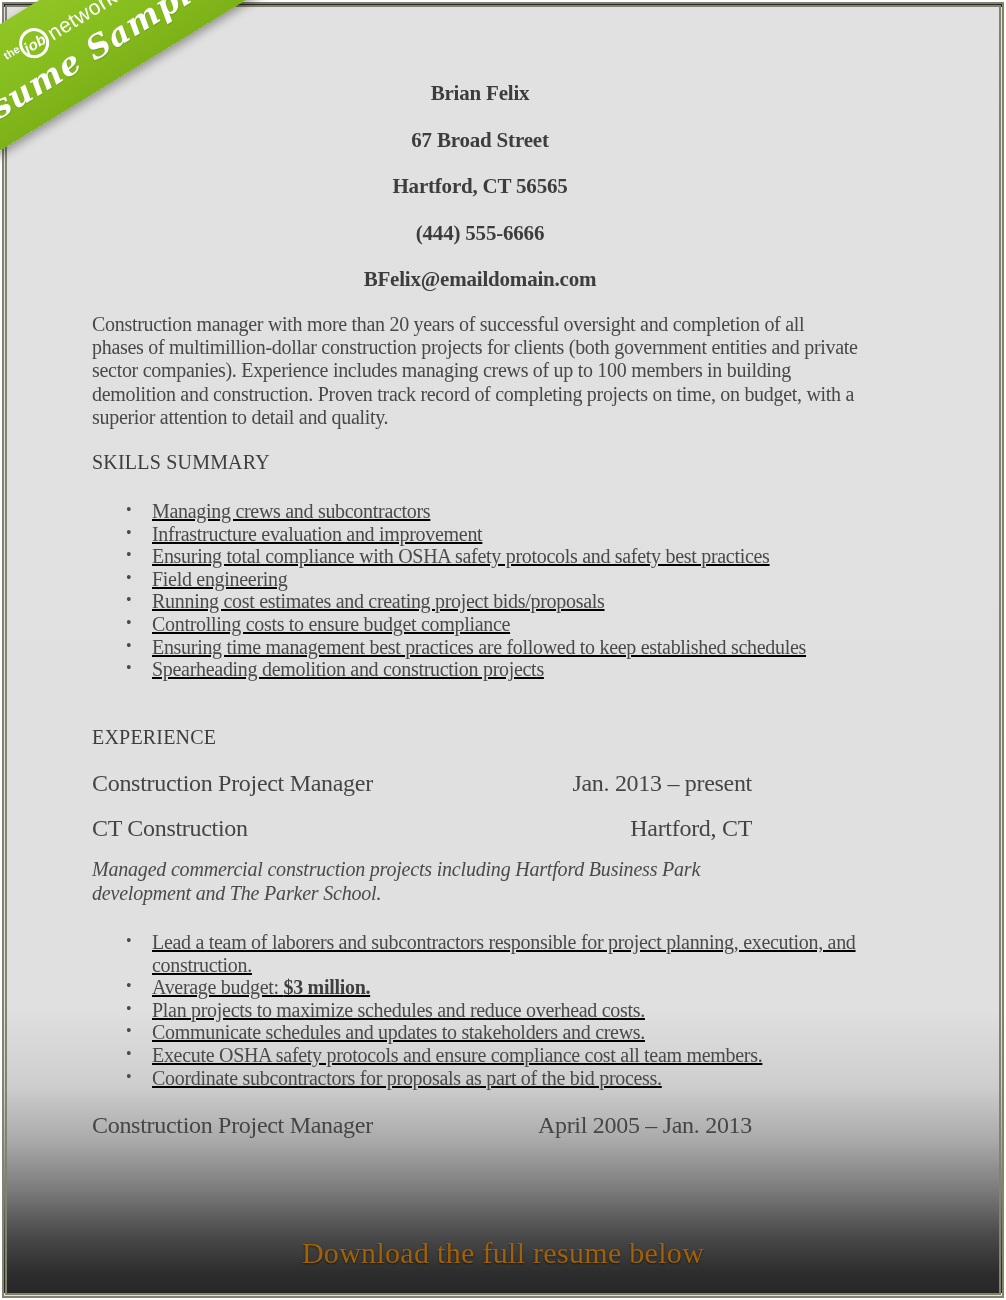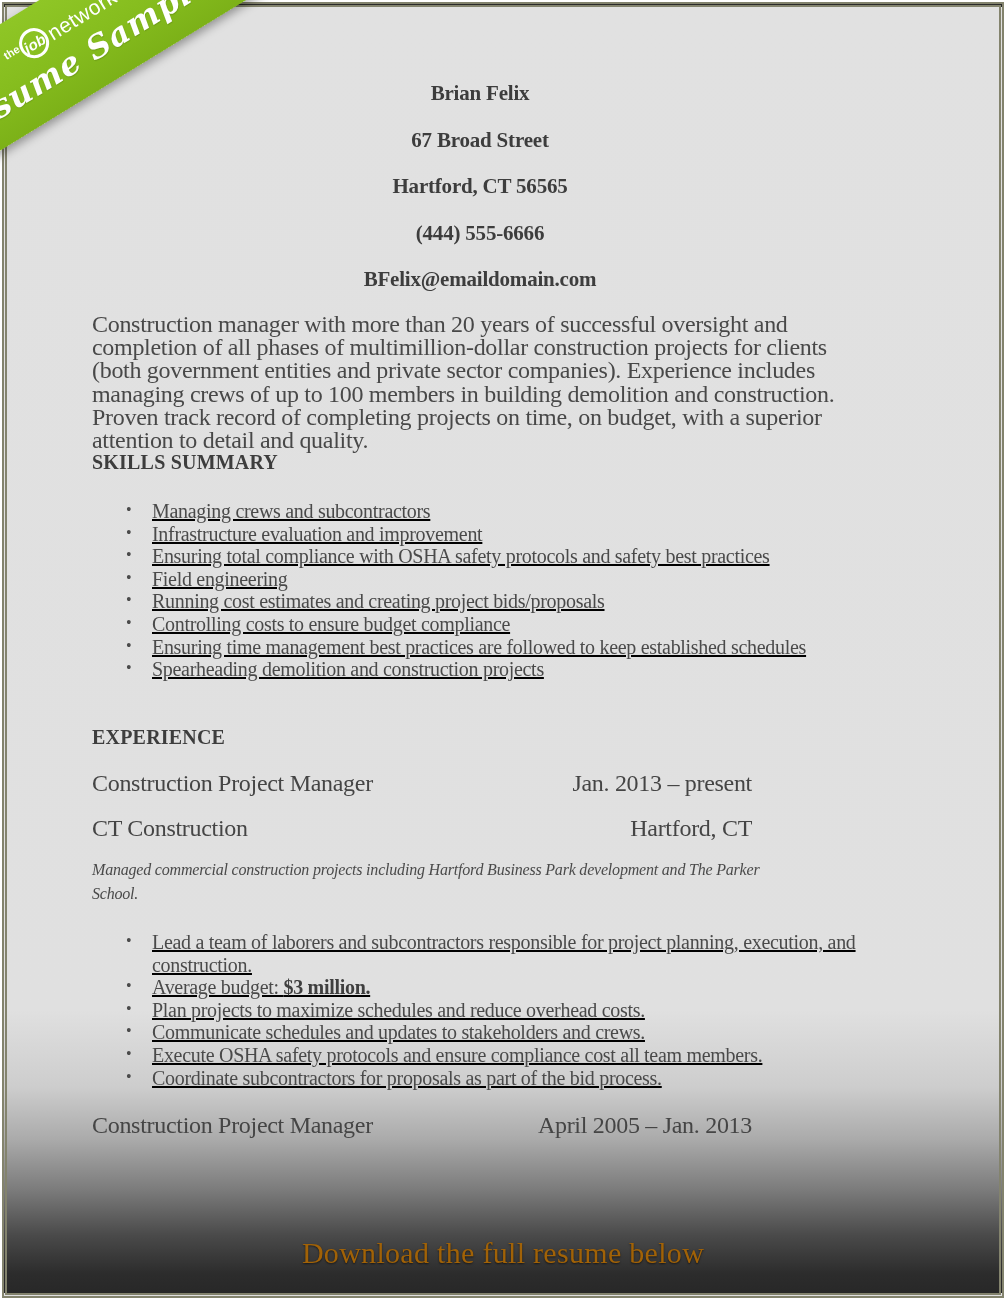--- a/index.html
+++ b/index.html
@@ -36,25 +36,25 @@
     font-family:"DejaVu Serif","Liberation Serif",serif;
     font-style:italic; font-weight:bold; font-size:32px; letter-spacing:1px;
     text-shadow:0 1px 1px rgba(0,0,0,0.15);
   }
   
   .contact { position:absolute; top:70px; left:0; width:960px; text-align:center; z-index:2; }
   .contact div { font-size:21px; font-weight:bold; color:#3d3d3d; line-height:46.5px; letter-spacing:-0.2px; }
   
   .summary {
     position:absolute; left:92px; top:313px; width:766px;
-    font-size:24px; line-height:23.2px; color:#484848; letter-spacing:-0.3px;
+    font-size:20px; line-height:23.2px; color:#484848; letter-spacing:-0.3px;
     text-align:left;
   }
   .section-heading {
-    position:absolute; left:92px; font-size:20px; font-weight:bold; color:#3d3d3d; letter-spacing:0.2px;
+    position:absolute; left:92px; font-size:20px; font-weight:normal; color:#3d3d3d; letter-spacing:0.2px;
   }
   .skills-heading { top:451px; }
   .experience-heading { top:726px; }
   ul.blist { position:absolute; left:152px; list-style:none;text-decoration:underline; }
   ul.blist li {
     position:relative; font-size:20px; line-height:22.6px; color:#4a4a4a; letter-spacing:-0.3px;
   }
   ul.blist li::before {
     content:"•"; position:absolute; left:-26px; top:-1px; font-size:16px; color:#4a4a4a;
   }
@@ -62,21 +62,21 @@
   .exp-list { top:931px; width:704px; }
   .job-row {
     position:absolute; left:92px; width:660px; display:flex; justify-content:space-between;
     font-size:24px; color:#454545; letter-spacing:-0.3px; z-index:2;
   }
   .job-row-1 { top:770px; }
   .job-row-2 { top:815px; }
   .job-row-3 { top:1112px; }
   .job-summary {
     position:absolute; left:92px; top:858px; width:704px;
-    font-style:italic; font-size:16px; line-height:23.5px; color:#4a4a4a; letter-spacing:-0.2px;
+    font-style:italic; font-size:20px; line-height:23.5px; color:#4a4a4a; letter-spacing:-0.2px;
   }
   .bold-inline { font-weight:bold; color:#3f3f3f; }
   
   .footer-banner {
     position:absolute; left:0; right:0; top:1236px; text-align:center; z-index:2;
     color:#a16207; font-size:30px; letter-spacing:0.3px;
     text-shadow:0 1px 2px rgba(0,0,0,0.6);
   }
 </style>
 </head>

